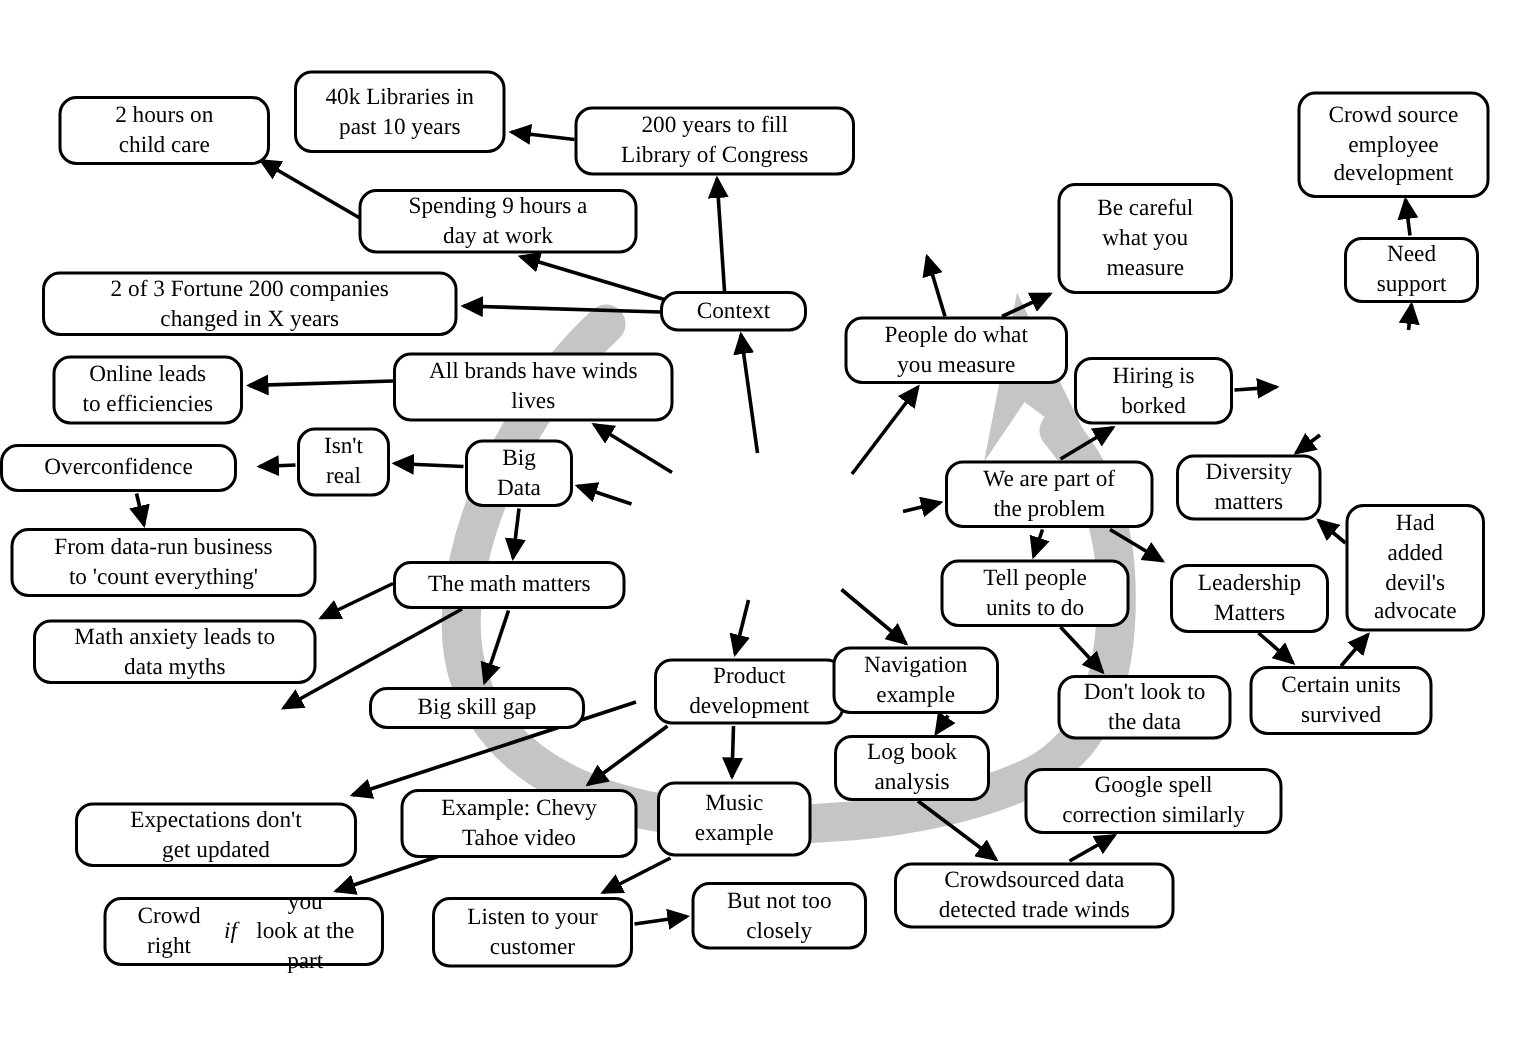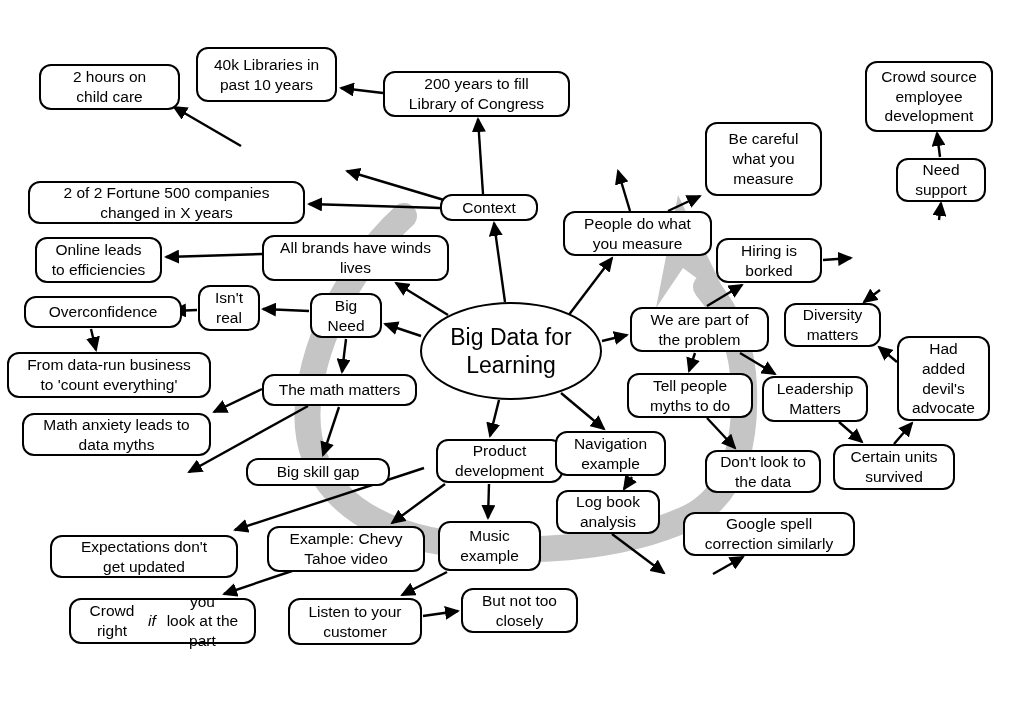--- a/index.html
+++ b/index.html
@@ -1,21 +1,21 @@
 <!DOCTYPE html>
 <html><head>
 <meta charset="utf-8">
 <style>
   html, body { margin: 0; padding: 0; background: #ffffff; }
   #canvas {
     position: relative;
     width: 1024px;
     height: 704px;
     background: #ffffff;
-    font-family: Liberation Sans, sans-serif;
+    font-family: Liberation Serif, serif;
     color: #000000;
     overflow: hidden;
   }
   #connectors {
     position: absolute;
     left: 0; top: 0;
     width: 1024px; height: 704px;
   }
   .node {
     position: absolute;
@@ -104,32 +104,34 @@
       <line class="arrowline" marker-end="url(#ah)" x1="499" y1="400" x2="490" y2="436"></line>
     </g>
   </svg>
 
   <div class="node" style="left:39px;top:64px;width:141px;height:46px">2 hours on
 child care</div>
   <div class="node" style="left:196px;top:47px;width:141px;height:55px">40k Libraries in
 past 10 years</div>
   <div class="node" style="left:383px;top:71px;width:187px;height:46px">200 years to fill
 Library of Congress</div>
-  <div class="node" style="left:28px;top:181px;width:277px;height:43px">2 of 2 Fortune 500 companies
+  <div class="node" style="left:239px;top:126px;width:186px;height:43px">Spending 9 hours a
+day at work</div>
+  <div class="node" style="left:28px;top:181px;width:277px;height:43px">2 of 3 Fortune 200 companies
 changed in X years</div>
   <div class="node" style="left:440px;top:194px;width:98px;height:27px">Context</div>
   <div class="node" style="left:35px;top:237px;width:127px;height:46px">Online leads
 to efficiencies</div>
   <div class="node" style="left:262px;top:235px;width:187px;height:46px">All brands have winds
 lives</div>
   <div class="node" style="left:198px;top:285px;width:62px;height:46px">Isn't
 real</div>
-  <div class="node" style="left:24px;top:296px;width:158px;height:32px">Overconfidence</div>
+  <div class="node" style="left:0;top:296px;width:158px;height:32px">Overconfidence</div>
   <div class="node" style="left:310px;top:293px;width:72px;height:45px">Big
-Need</div>
+Data</div>
   <div class="node" style="left:7px;top:352px;width:204px;height:46px">From data-run business
 to 'count everything'</div>
   <div class="node" style="left:262px;top:374px;width:155px;height:32px">The math matters</div>
   <div class="node" style="left:22px;top:413px;width:189px;height:43px">Math anxiety leads to
 data myths</div>
   <div class="node" style="left:246px;top:458px;width:144px;height:28px">Big skill gap</div>
   <div class="node" style="left:436px;top:439px;width:127px;height:44px">Product
 development</div>
   <div class="node" style="left:50px;top:535px;width:188px;height:43px">Expectations don't
 get updated</div>
@@ -144,44 +146,44 @@
   <div class="node" style="left:705px;top:122px;width:117px;height:74px">Be careful
 what you
 measure</div>
   <div class="node" style="left:563px;top:211px;width:149px;height:45px">People do what
 you measure</div>
   <div class="node" style="left:716px;top:238px;width:106px;height:45px">Hiring is
 borked</div>
   <div class="node" style="left:630px;top:307px;width:139px;height:45px">We are part of
 the problem</div>
   <div class="node" style="left:627px;top:373px;width:126px;height:45px">Tell people
-myths to do</div>
+units to do</div>
   <div class="node" style="left:555px;top:431px;width:111px;height:45px">Navigation
 example</div>
   <div class="node" style="left:556px;top:490px;width:104px;height:44px">Log book
 analysis</div>
   <div class="node" style="left:705px;top:450px;width:116px;height:43px">Don't look to
 the data</div>
   <div class="node" style="left:683px;top:512px;width:172px;height:44px">Google spell
 correction similarly</div>
+  <div class="node" style="left:596px;top:575px;width:187px;height:44px">Crowdsourced data
+detected trade winds</div>
   <div class="node" style="left:784px;top:303px;width:97px;height:44px">Diversity
 matters</div>
-  <div class="node" style="left:762px;top:376px;width:106px;height:46px">Leadership
+  <div class="node" style="left:780px;top:376px;width:106px;height:46px">Leadership
 Matters</div>
   <div class="node" style="left:833px;top:444px;width:122px;height:46px">Certain units
 survived</div>
   <div class="node" style="left:897px;top:336px;width:93px;height:85px">Had
 added
 devil's
 advocate</div>
   <div class="node" style="left:865px;top:61px;width:128px;height:71px">Crowd source
 employee
 development</div>
   <div class="node" style="left:896px;top:158px;width:90px;height:44px">Need
 support</div>
 
   <div class="node" style="left:69px;top:598px;width:187px;height:46px"><span>Crowd right</span> <i>if</i> <span>you
 look at the part</span></div>
 
-  <div class="node center-ellipse" style="left:420px;top:302px;width:182px;height:98px">Big Data for
-Learning</div>
 
 </div>
 
 </body></html>

